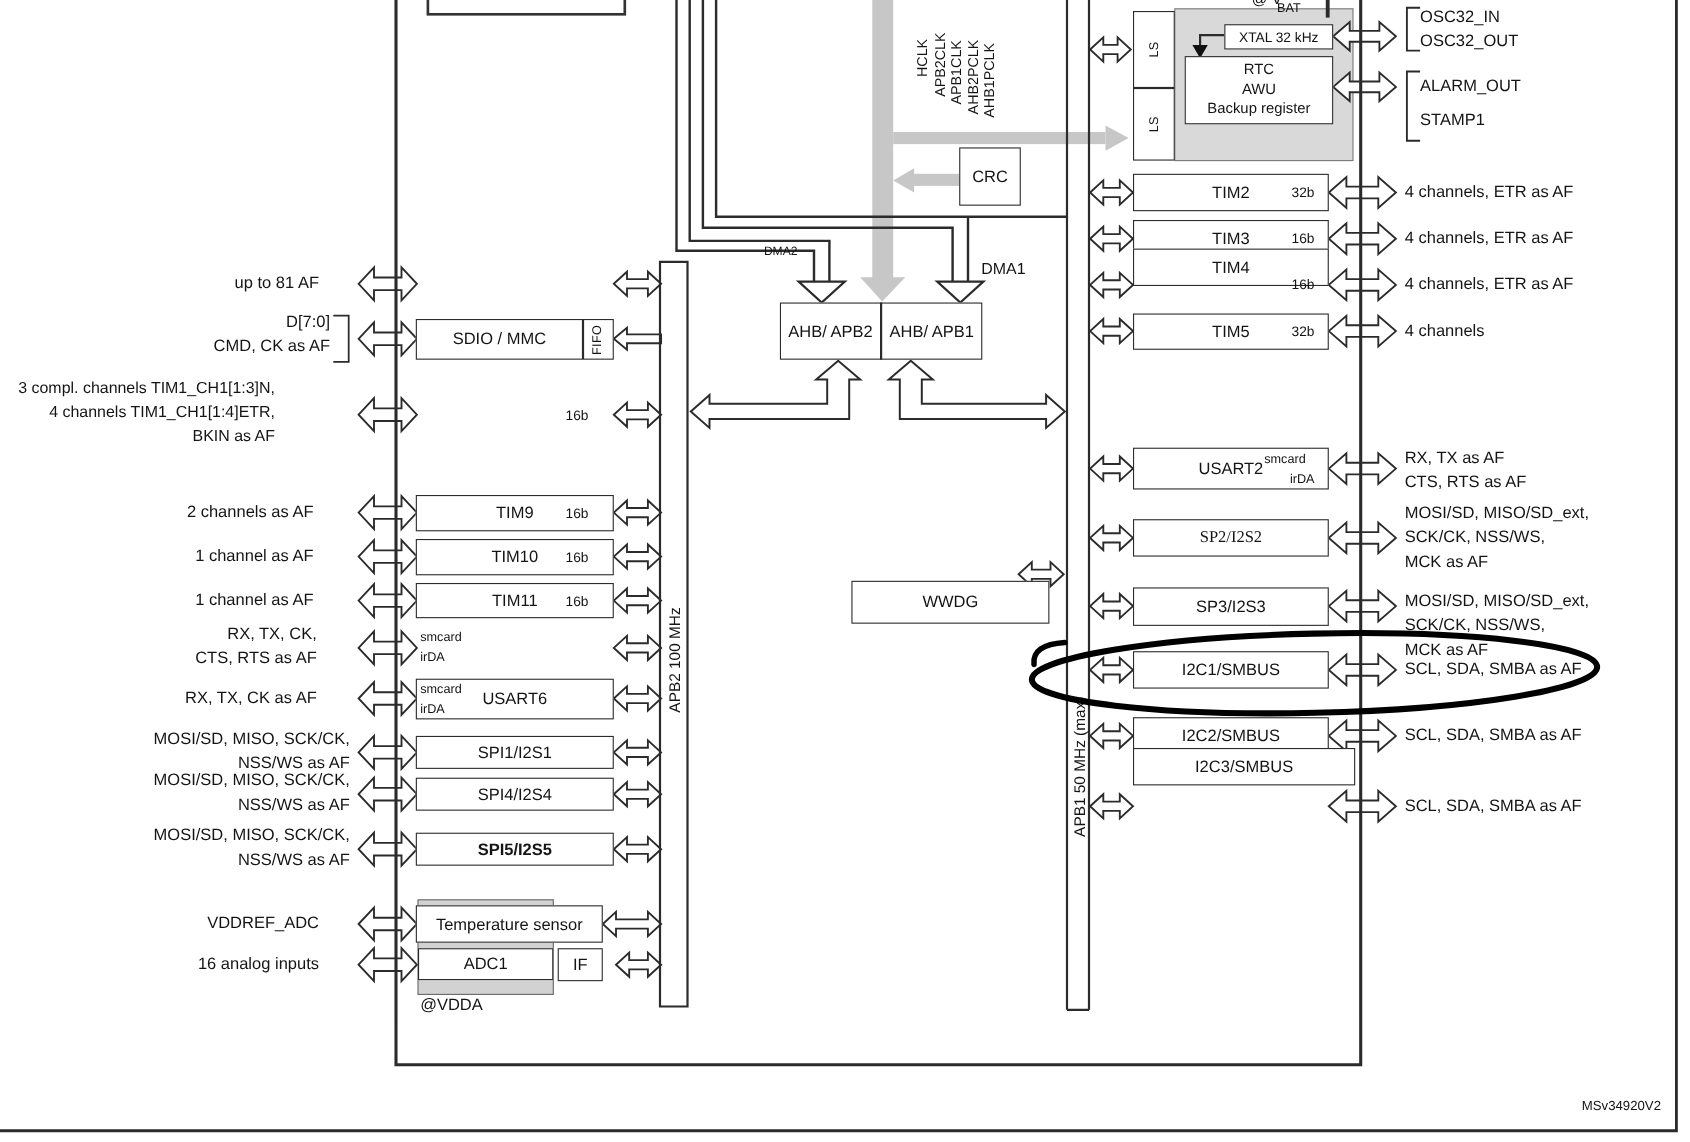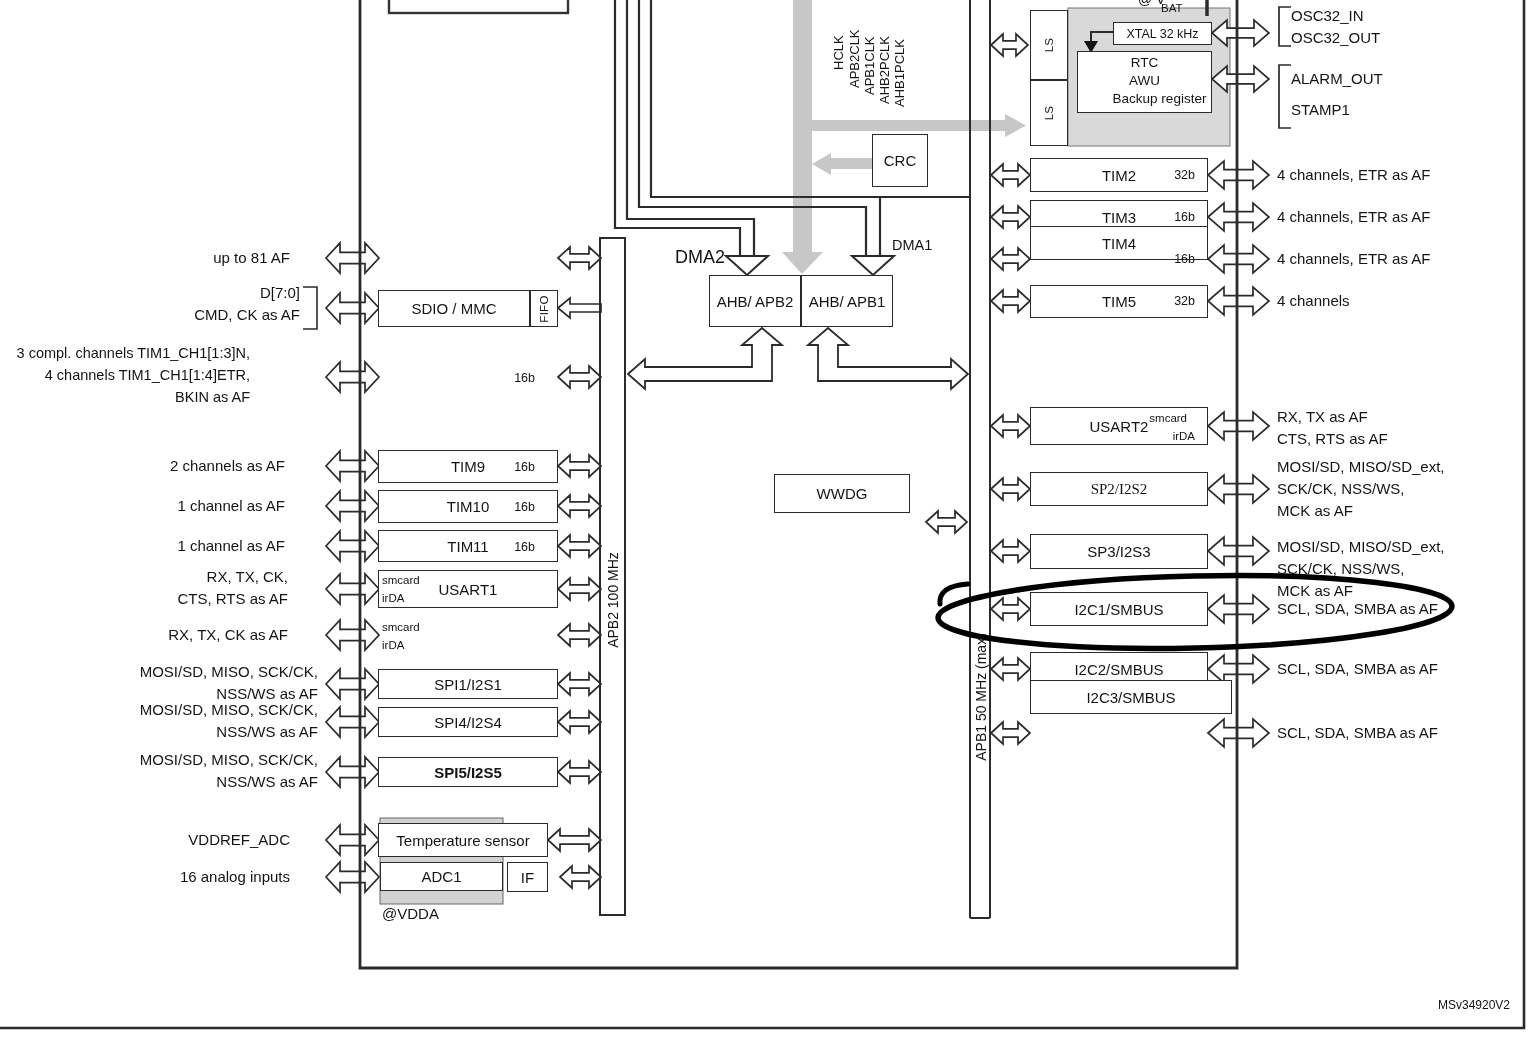--- a/index.html
+++ b/index.html
@@ -119,34 +119,34 @@
   <div class="box" style="left:1030px;top:10px;width:38px;height:70px;">
       <span class="vtxt">LS</span>
     </div>
   <div class="box" style="left:1030px;top:80px;width:38px;height:66px;">
       <span class="vtxt">LS</span>
     </div>
   <div class="box" style="left:1113px;top:22px;width:99px;height:23px;font-size:12.5px;">XTAL 32 kHz</div>
   <div class="box" style="left:1077px;top:51px;width:135px;height:62px;"></div>
   <div class="lbl" style="left:1077px;top:54px;width:135px;text-align:center;font-size:13.5px;">RTC</div>
   <div class="lbl" style="left:1077px;top:72px;width:135px;text-align:center;font-size:13.5px;">AWU</div>
-  <div class="lbl" style="left:1077px;top:90px;width:135px;text-align:center;font-size:13.5px;padding-left:15px;">Backup register</div>
+  <div class="lbl" style="left:1077px;top:90px;width:135px;text-align:center;font-size:13.5px;">Backup register</div>
   <div class="lbl" style="left:1291px;top:7px;">OSC32_IN</div>
   <div class="lbl" style="left:1291px;top:29px;">OSC32_OUT</div>
   <div class="lbl" style="left:1291px;top:70px;">ALARM_OUT</div>
   <div class="lbl" style="left:1291px;top:101px;">STAMP1</div>
 
-  <div class="lbl rl" style="left:645px;top:248px;width:80px;font-size:18px;">DMA2</div>
+  <div class="lbl rl" style="left:645px;top:220px;width:80px;font-size:11px;">DMA2</div>
   <div class="lbl" style="left:892px;top:236px;font-size:14.5px;">DMA1</div>
   <div class="box" style="left:709px;top:275px;width:184px;height:52px;"></div>
   <div style="position:absolute;left:800px;top:275px;width:1.8px;height:52px;background:#2b2b2b;z-index:3;"></div>
   <div class="lbl" style="left:709px;top:293px;width:92px;text-align:center;">AHB/ APB2</div>
   <div class="lbl" style="left:801px;top:293px;width:92px;text-align:center;">AHB/ APB1</div>
   <div class="box" style="left:872px;top:134px;width:56px;height:53px;">CRC</div>
-  <div class="box" style="left:774px;top:474px;width:136px;height:39px;">WWDG</div>
+  <div class="box" style="left:774px;top:528px;width:180px;height:39px;">WWDG</div>
 
   <div class="vlabel" style="left:613px;top:600px;">APB2 100 MHz</div>
   <div class="vlabel" style="left:981px;top:697px;">APB1 50 MHz (max)</div>
 
   <div class="lbl" style="left:382px;top:905px;">@VDDA</div>
   <div class="lbl rl" style="left:1380px;top:996px;width:130px;font-size:12px;">MSv34920V2</div>
 
   <svg id="overlay" width="1536" height="1038" viewBox="0 0 1536 1038">
     <ellipse cx="1195" cy="612" rx="257" ry="36" transform="rotate(-1.3 1195 612)" fill="none" stroke="#000" stroke-width="5.5" stroke-linecap="round"></ellipse>
     <path d="M968,584 Q938,586 940,604" fill="none" stroke="#000" stroke-width="5" stroke-linecap="round"></path>
@@ -164,25 +164,25 @@
     <div class="lbl rl" style="left: -90px; top: 388px; width: 340px; font-size: 14.5px;">BKIN as AF</div>
     <div class="box" style="left: 378px; top: 450px; width: 180px; height: 33px;">TIM9</div>
     <div class="lbl bits" style="left: 378px; top: 458px; width: 157px; font-size: 12.5px;">16b</div>
     <div class="lbl rl" style="left: -55px; top: 457px; width: 340px; font-size: 15px;">2 channels as AF</div>
     <div class="box" style="left: 378px; top: 490px; width: 180px; height: 33px;">TIM10</div>
     <div class="lbl bits" style="left: 378px; top: 498px; width: 157px; font-size: 12.5px;">16b</div>
     <div class="lbl rl" style="left: -55px; top: 497px; width: 340px; font-size: 15px;">1 channel as AF</div>
     <div class="box" style="left: 378px; top: 530px; width: 180px; height: 32px;">TIM11</div>
     <div class="lbl bits" style="left: 378px; top: 538px; width: 157px; font-size: 12.5px;">16b</div>
     <div class="lbl rl" style="left: -55px; top: 537px; width: 340px; font-size: 15px;">1 channel as AF</div>
-    <div class="box" style="left: 378px; top: 570px; width: 180px; height: 38px;">USART1</div>
     <div class="lbl sm" style="left: 382px; top: 574px; z-index: 4;">smcard</div>
     <div class="lbl sm" style="left: 382px; top: 592px; z-index: 4;">irDA</div>
     <div class="lbl rl" style="left: -52px; top: 568px; width: 340px; font-size: 15px;">RX, TX, CK,</div>
     <div class="lbl rl" style="left: -52px; top: 590px; width: 340px; font-size: 15px;">CTS, RTS as AF</div>
+    <div class="box" style="left: 378px; top: 617px; width: 180px; height: 37px;">USART6</div>
     <div class="lbl sm" style="left: 382px; top: 621px; z-index: 4;">smcard</div>
     <div class="lbl sm" style="left: 382px; top: 639px; z-index: 4;">irDA</div>
     <div class="lbl rl" style="left: -52px; top: 626px; width: 340px; font-size: 15px;">RX, TX, CK as AF</div>
     <div class="box" style="left: 378px; top: 669px; width: 180px; height: 30px;">SPI1/I2S1</div>
     <div class="lbl rl" style="left: -22px; top: 663px; width: 340px; font-size: 15px;">MOSI/SD, MISO, SCK/CK,</div>
     <div class="lbl rl" style="left: -22px; top: 685px; width: 340px; font-size: 15px;">NSS/WS as AF</div>
     <div class="box" style="left: 378px; top: 707px; width: 180px; height: 30px;">SPI4/I2S4</div>
     <div class="lbl rl" style="left: -22px; top: 701px; width: 340px; font-size: 15px;">MOSI/SD, MISO, SCK/CK,</div>
     <div class="lbl rl" style="left: -22px; top: 723px; width: 340px; font-size: 15px;">NSS/WS as AF</div>
     <div class="box" style="left: 378px; top: 757px; width: 180px; height: 30px; font-weight: bold;">SPI5/I2S5</div>

